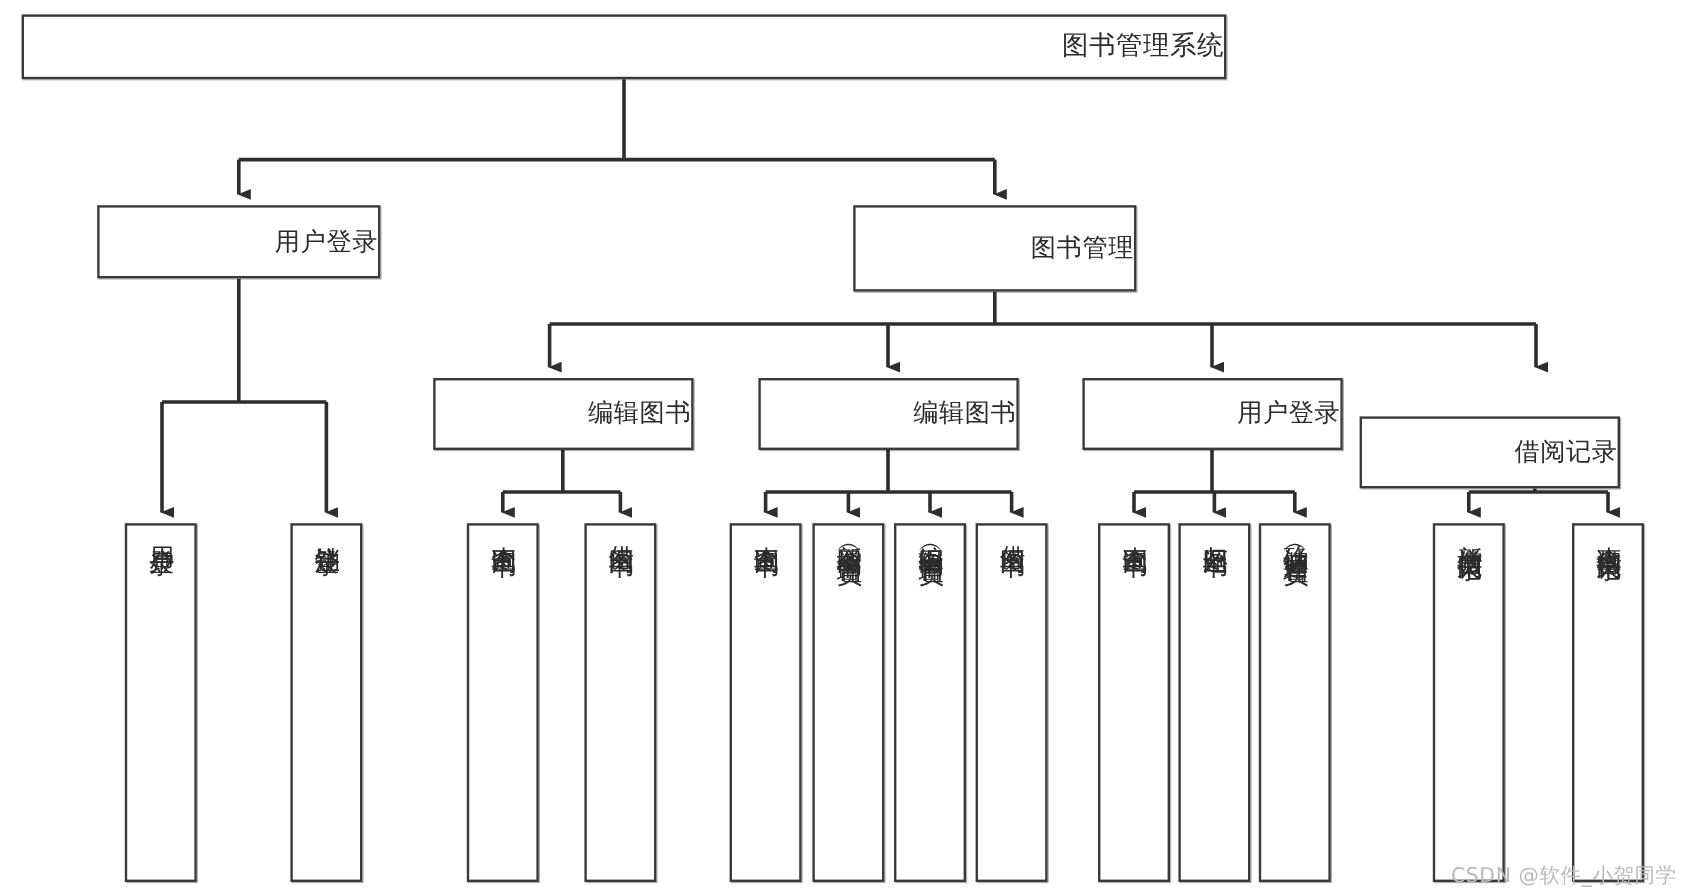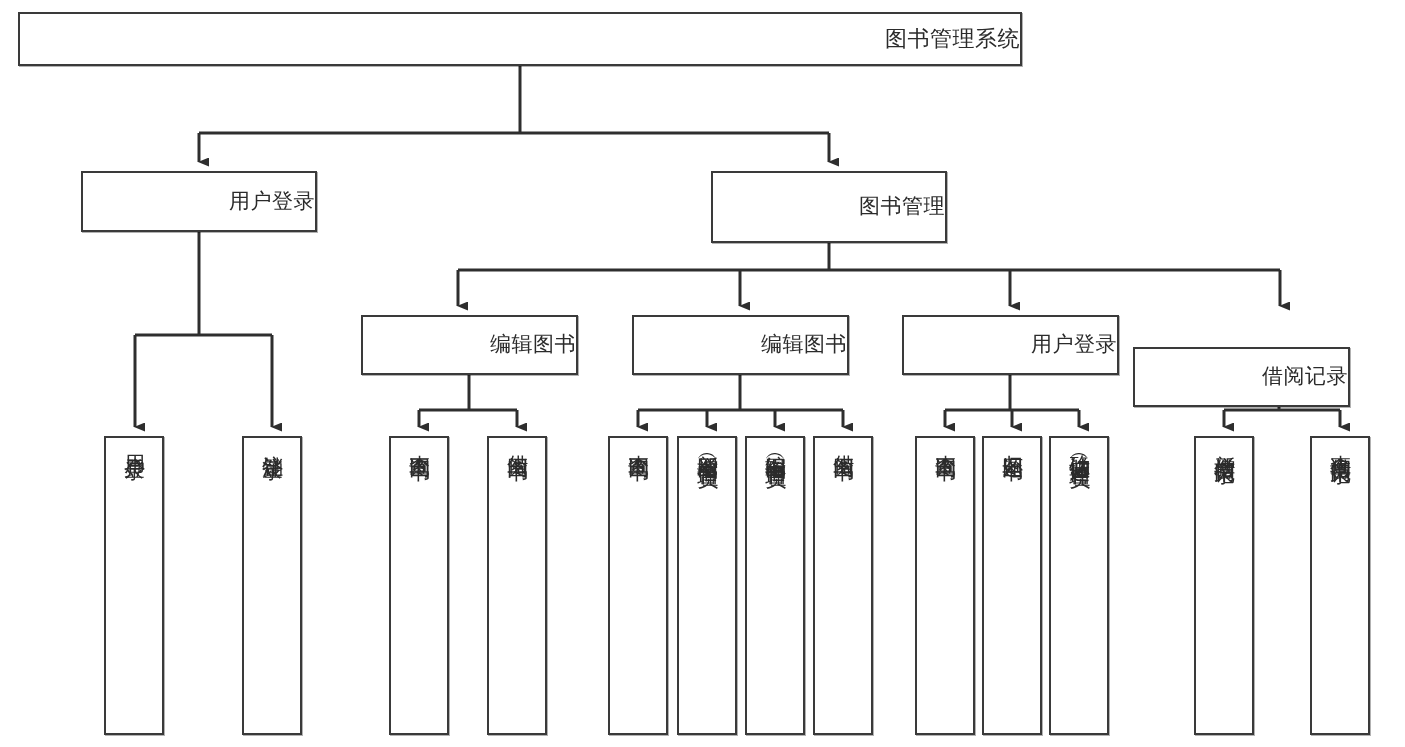--- a/index.html
+++ b/index.html
@@ -177,13 +177,14 @@
         <span class="label">借阅记录</span>
       </div>
       <div class="node vert" style="left: 1194px; top: 436px; width: 60px; height: 299px;">
         <span class="label">新增借阅记录</span>
       </div>
       <div class="node vert" style="left: 1310px; top: 436px; width: 60px; height: 299px;">
         <span class="label">查询借阅记录</span>
       </div>
     </div>
 
+  <div class="watermark">CSDN @软件_小贺同学</div>
 </div>
 
 </body></html>

